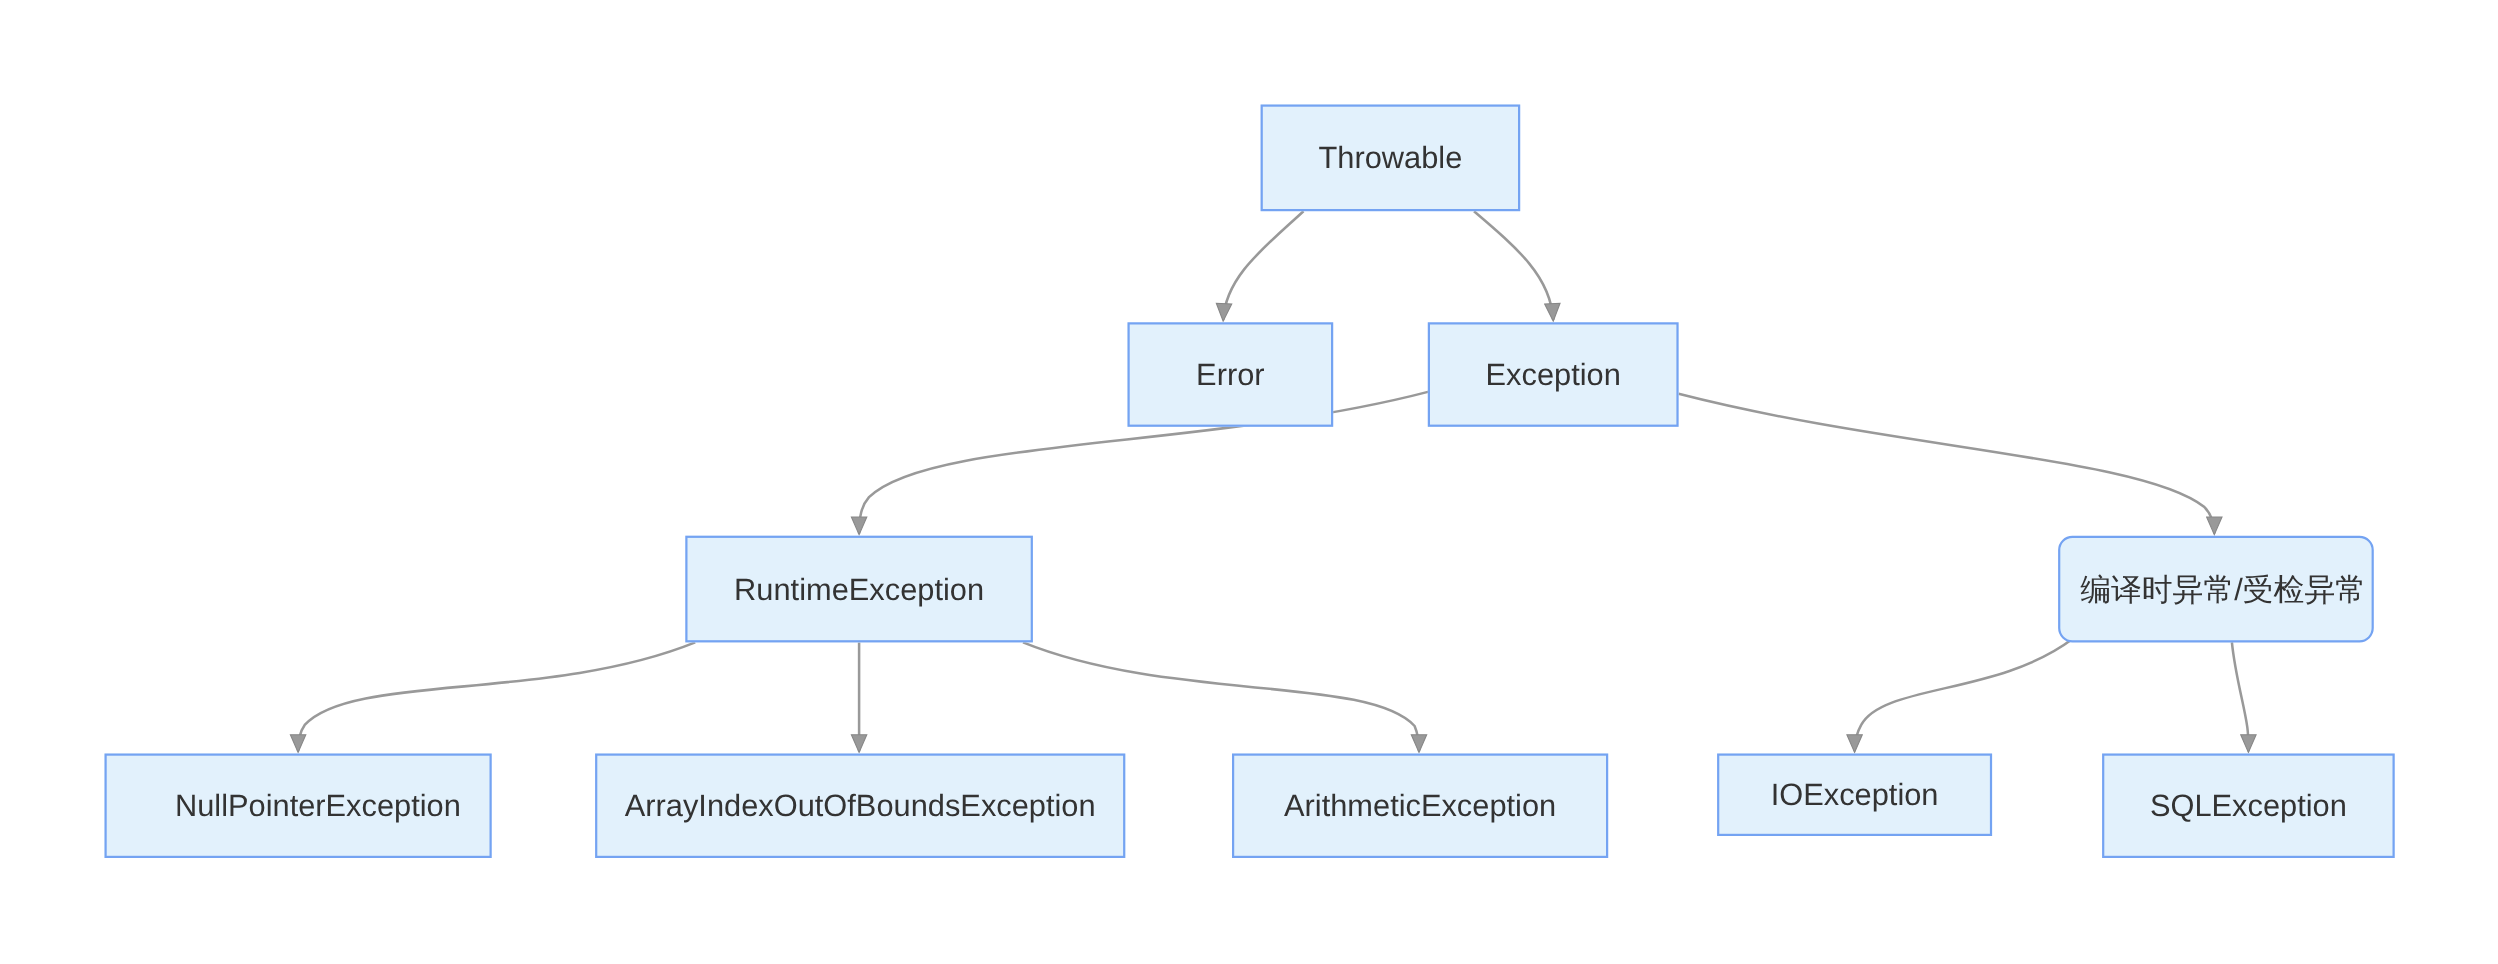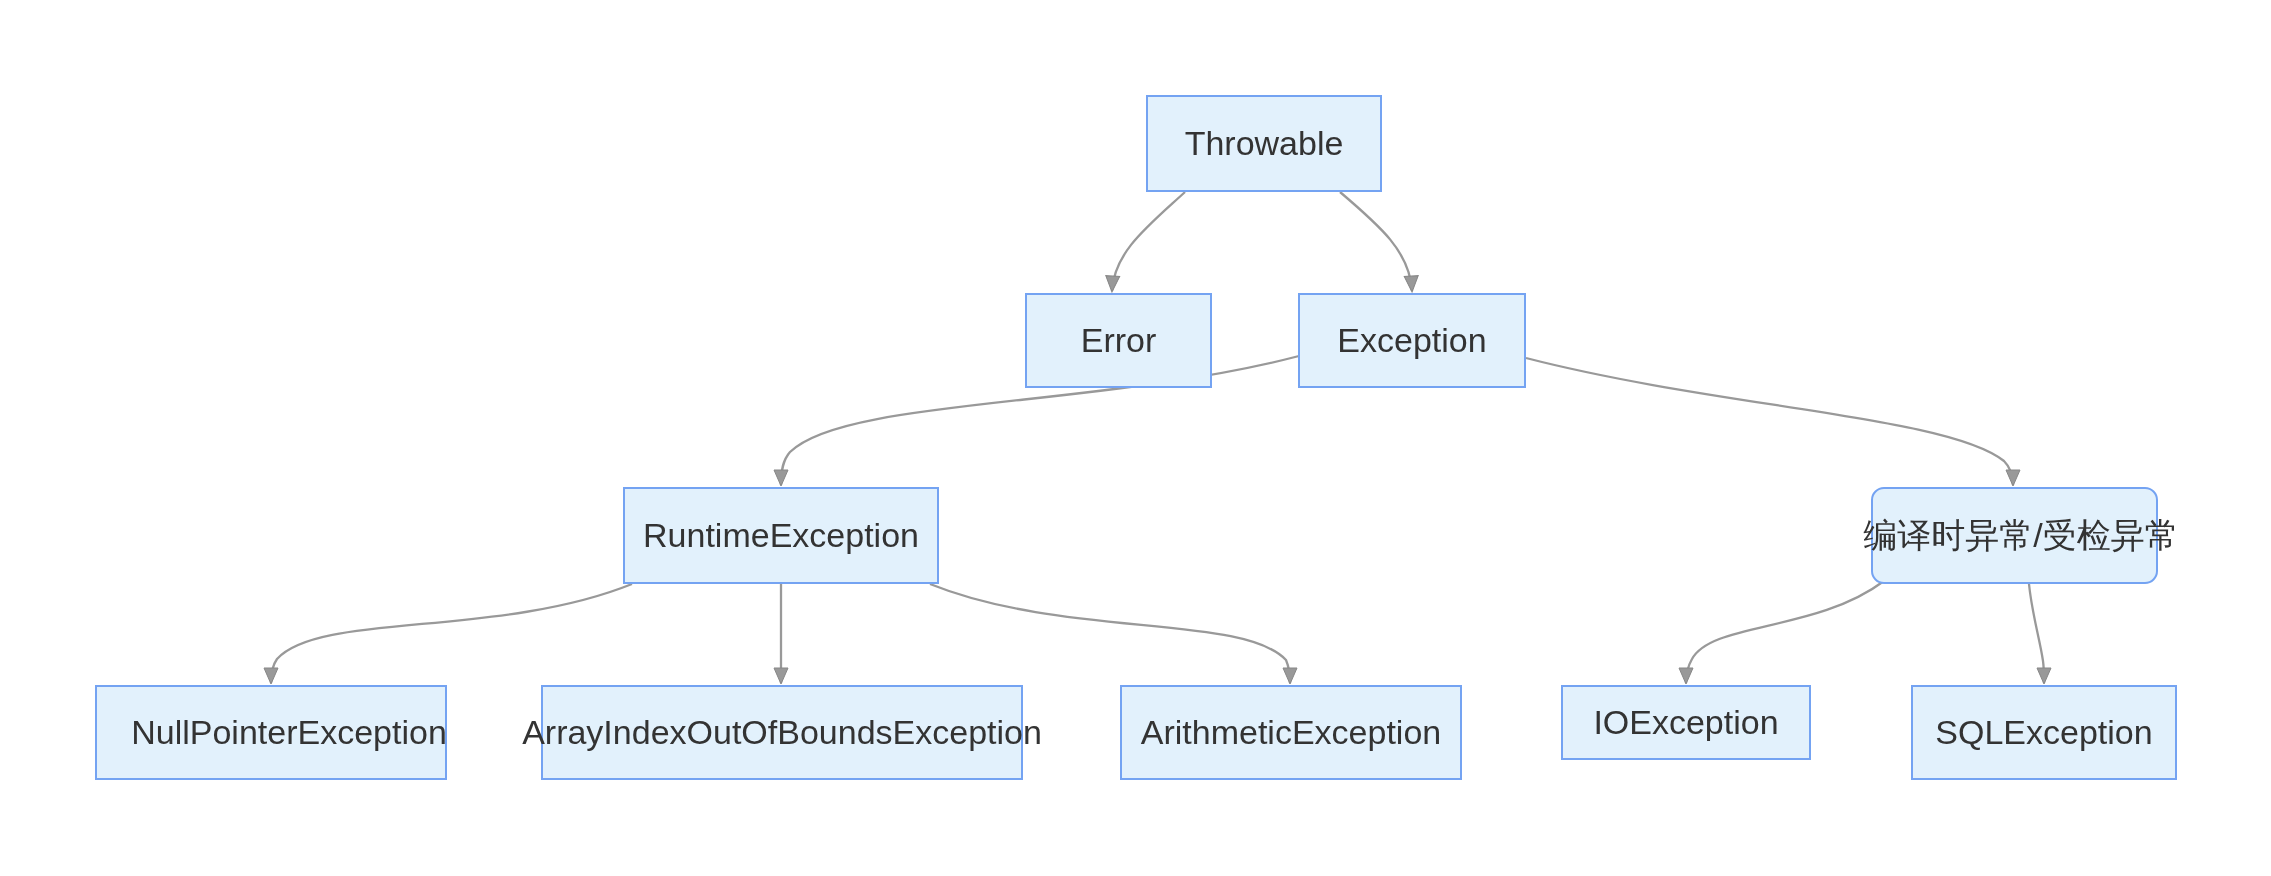--- a/index.html
+++ b/index.html
@@ -39,21 +39,21 @@
     stroke-width: 1px;
   }
   .node {
     position: absolute;
     display: flex;
     align-items: center;
     justify-content: center;
     background: var(--node-fill);
     border: 2.5px solid var(--node-border);
     color: var(--text);
-    font-size: 34px;
+    font-size: 28px;
     line-height: 1.2;
     text-align: center;
     white-space: nowrap;
   }
   .node.rounded { border-radius: 13px; }
 </style>
 </head>
 <body>
 
 <div class="canvas">

